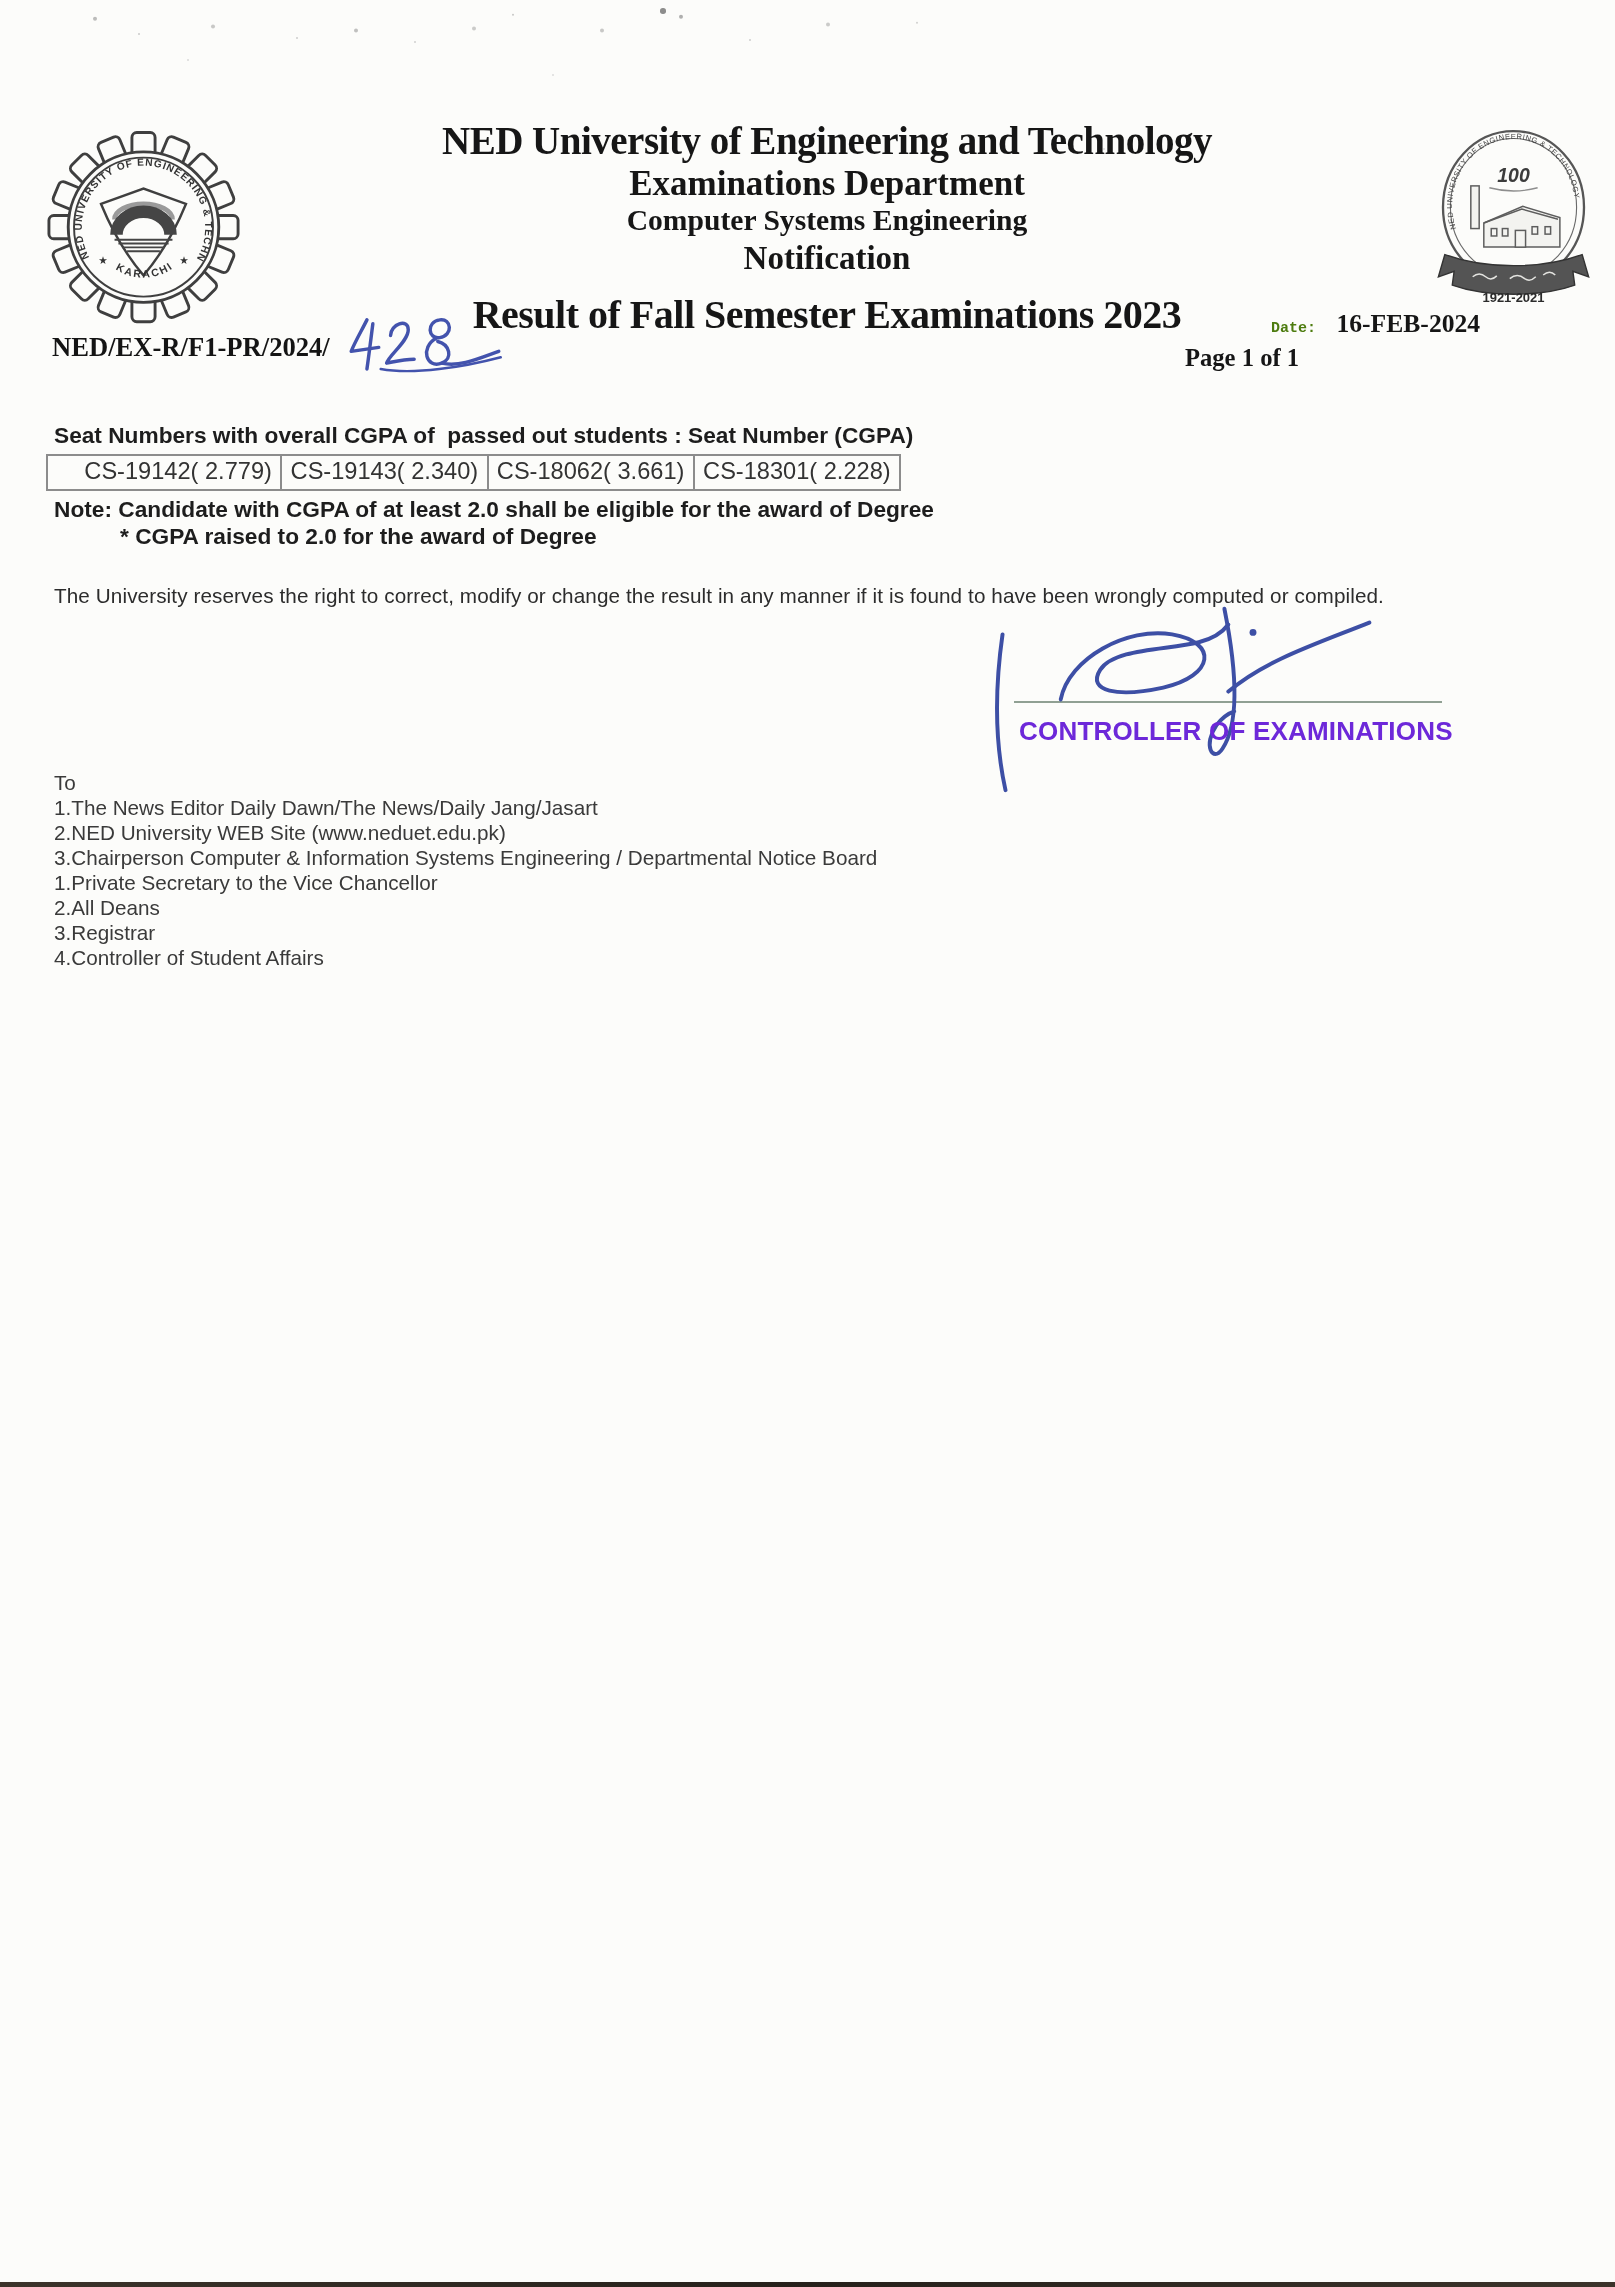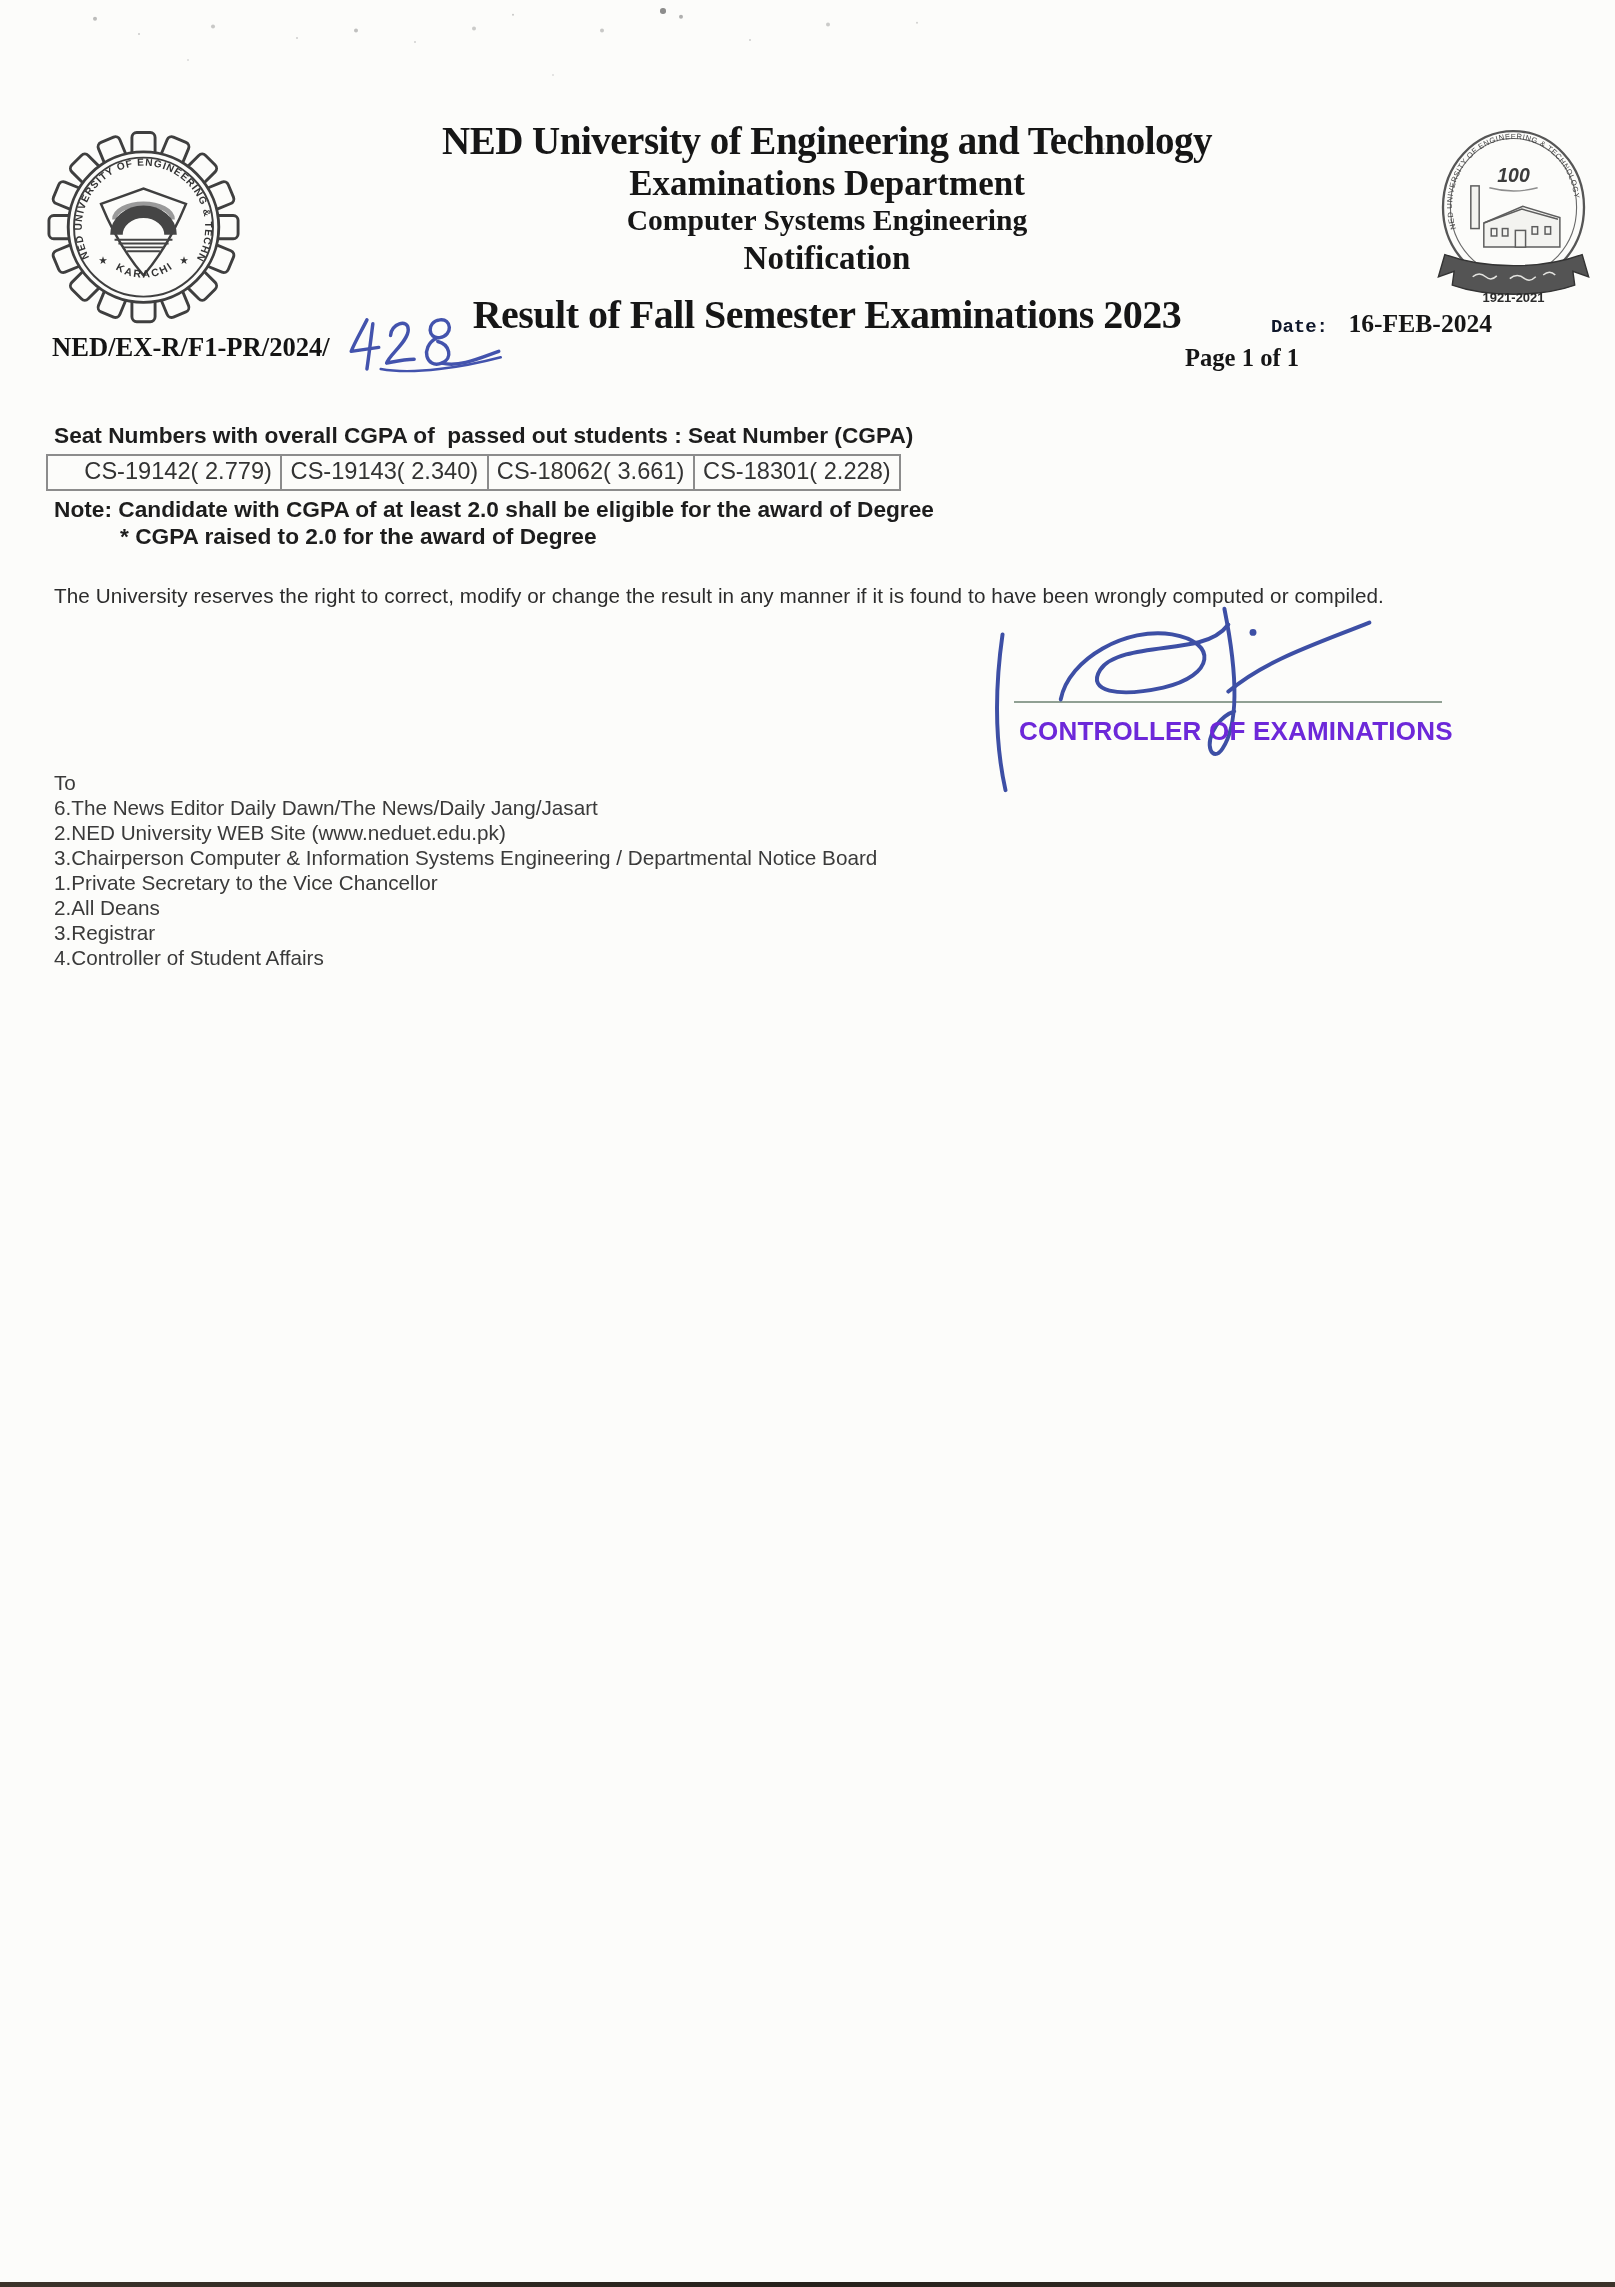--- a/index.html
+++ b/index.html
@@ -12,21 +12,21 @@
   
   .header-block{left:236px;top:118px;width:1182px;text-align:center;
     font-family:"Liberation Serif","DejaVu Serif",serif;font-weight:bold;color:#161616;}
   .hdr-university{font-size:39px;line-height:46px;letter-spacing:-0.5px;}
   .hdr-department{font-size:35px;line-height:39px;}
   .hdr-program{font-size:29.6px;line-height:35px;}
   .hdr-doctype{font-size:33px;line-height:41px;}
   .hdr-title{font-size:40px;line-height:47px;margin-top:11.8px;letter-spacing:-0.5px;}
   
   .date-line{left:1271px;top:309px;white-space:nowrap;}
-  .date-label{font-family:"Liberation Mono","DejaVu Sans Mono",monospace;font-weight:bold;font-size:19px;color:#0f172a;}
+  .date-label{font-family:"Liberation Mono","DejaVu Sans Mono",monospace;font-weight:bold;font-size:15px;color:#4d7c0f;}
   .date-value{font-family:"Liberation Serif","DejaVu Serif",serif;font-weight:bold;font-size:25.6px;color:#161616;margin-left:16px;}
   .page-ind{left:1185px;top:344px;font-family:"Liberation Serif","DejaVu Serif",serif;font-weight:bold;font-size:24.6px;color:#161616;}
   .ref-line{left:52px;top:332px;font-family:"Liberation Serif","DejaVu Serif",serif;font-weight:bold;font-size:26.6px;color:#141414;white-space:nowrap;}
   
   .seat-heading{left:54px;top:422px;font-size:22.7px;font-weight:bold;color:#1d1d1d;white-space:pre-wrap;}
   .seat-table{left:46px;top:454px;width:855px;height:37px;display:flex;border:2px solid #8c8c8c;background:#fcfcfa;box-sizing:border-box;padding-left:28px;}
   .seat-cell{flex:1;border-right:2px solid #8c8c8c;font-size:23.6px;color:#333;text-align:center;line-height:31.5px;box-sizing:border-box;}
   .seat-cell:last-child{border-right:none;}
   .note1{left:54px;top:496px;font-size:22.7px;font-weight:bold;color:#1d1d1d;}
   .note2{left:120px;top:523px;font-size:22.7px;font-weight:bold;color:#1d1d1d;}
@@ -180,21 +180,21 @@
       <path d="M 92,112 C 100,70 160,38 205,46 C 252,54 248,88 196,100 C 150,110 118,104 132,82 C 146,60 200,62 232,54 C 248,50 256,44 262,36"></path>
       <path d="M 258,20 C 268,70 276,132 256,162 C 246,177 236,158 250,138 C 256,130 262,126 268,124"></path>
       <path d="M 262,104 C 300,72 350,56 405,34"></path>
     </g>
     <circle cx="287" cy="44" r="3.5" fill="#3d4fa5"></circle>
   </svg>
   <div class="abs controller">CONTROLLER OF EXAMINATIONS</div>
 
   <div class="abs dist">
     <div>To</div>
-    <div>6.The News Editor Daily Dawn/The News/Daily Jang/Jasart</div>
+    <div>1.The News Editor Daily Dawn/The News/Daily Jang/Jasart</div>
     <div>2.NED University WEB Site (www.neduet.edu.pk)</div>
     <div>3.Chairperson Computer &amp; Information Systems Engineering / Departmental Notice Board</div>
     <div>1.Private Secretary to the Vice Chancellor</div>
     <div>2.All Deans</div>
     <div>3.Registrar</div>
     <div>4.Controller of Student Affairs</div>
   </div>
 
   <div class="abs bottom-line"></div>
 </div>

